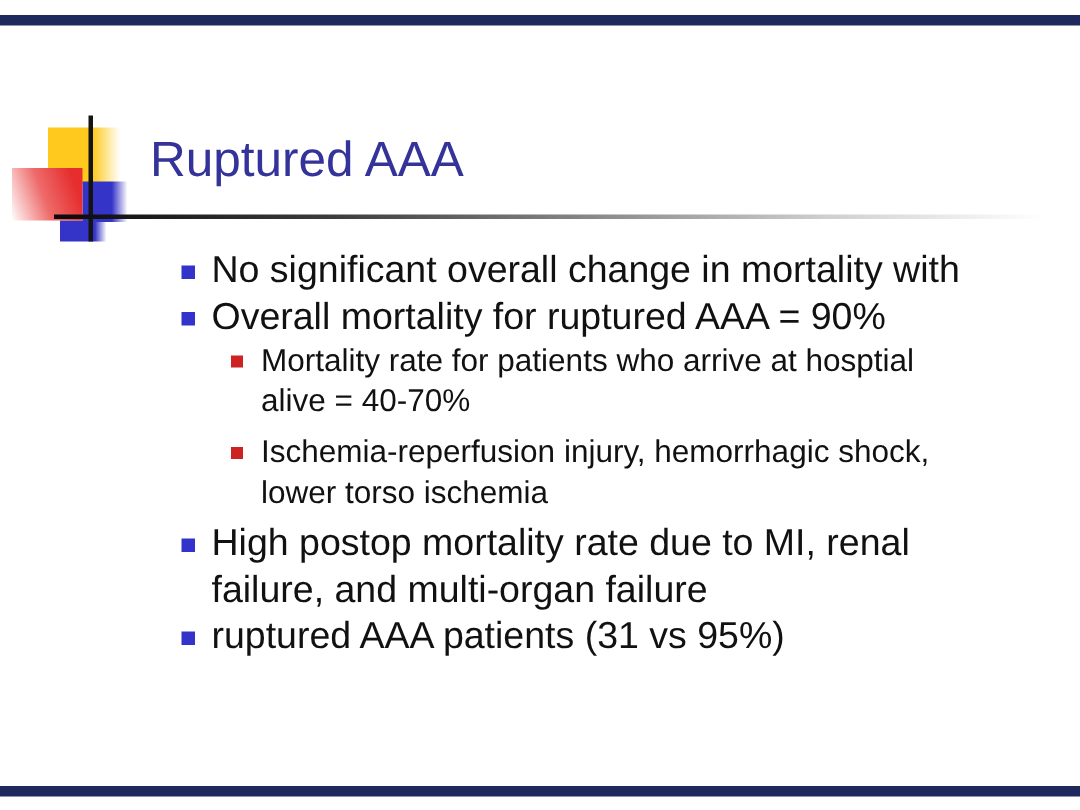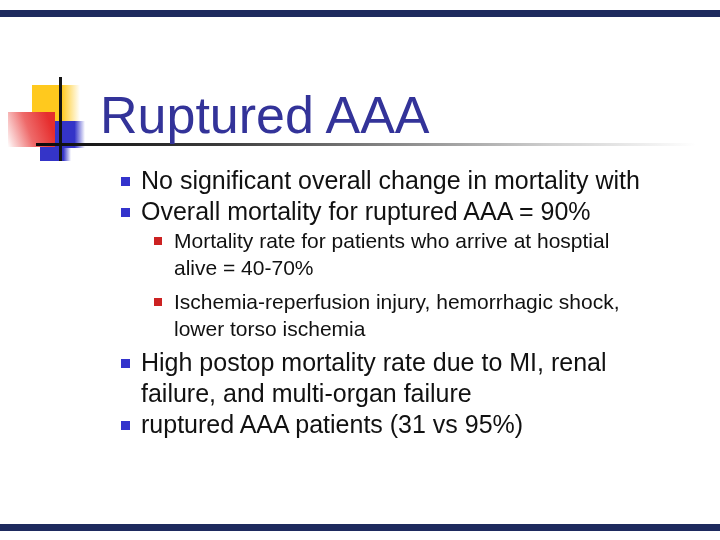--- a/index.html
+++ b/index.html
@@ -19,21 +19,21 @@
     background:linear-gradient(to right,#3434c8 0%,#3434c8 65%,rgba(255,255,255,0) 100%);}
   .sq-blue-lower{left:40px;top:147px;width:31px;height:14px;
     background:linear-gradient(to right,#3434c8 0%,#3434c8 75%,rgba(255,255,255,0) 100%);}
   .sq-red{left:8px;top:112px;width:47px;height:35px;
     background:linear-gradient(250deg,#e62e2e 15%,#ee6a6a 55%,#fbdada 90%,rgba(255,255,255,0) 100%);}
   .v-line{left:59px;top:77px;width:3px;height:84px;background:#141414;}
   .h-rule{left:36px;top:143px;width:660px;height:3px;
     background:linear-gradient(to right,#0a0a0a 0%,#3c3c3c 28%,#8a8a8a 55%,#cfcfcf 78%,#ffffff 100%);}
 
   .title{
-    position:absolute;left:100px;top:89px;font-size:52px;line-height:1;
+    position:absolute;left:100px;top:89px;font-size:33px;line-height:1;
     color:#333399;white-space:nowrap;letter-spacing:0;
   }
 
   .body{position:absolute;left:116px;top:165px;width:610px;}
   .item{position:relative;}
   .item .marker{position:absolute;display:block;}
   .item .line{white-space:nowrap;}
   .item.l1{margin-bottom:0;}
   .item.l1 .marker{left:5px;top:12px;width:9px;height:9px;background:#3333cc;}
   .item.l1 .text{margin-left:25px;font-size:25px;line-height:31px;}

